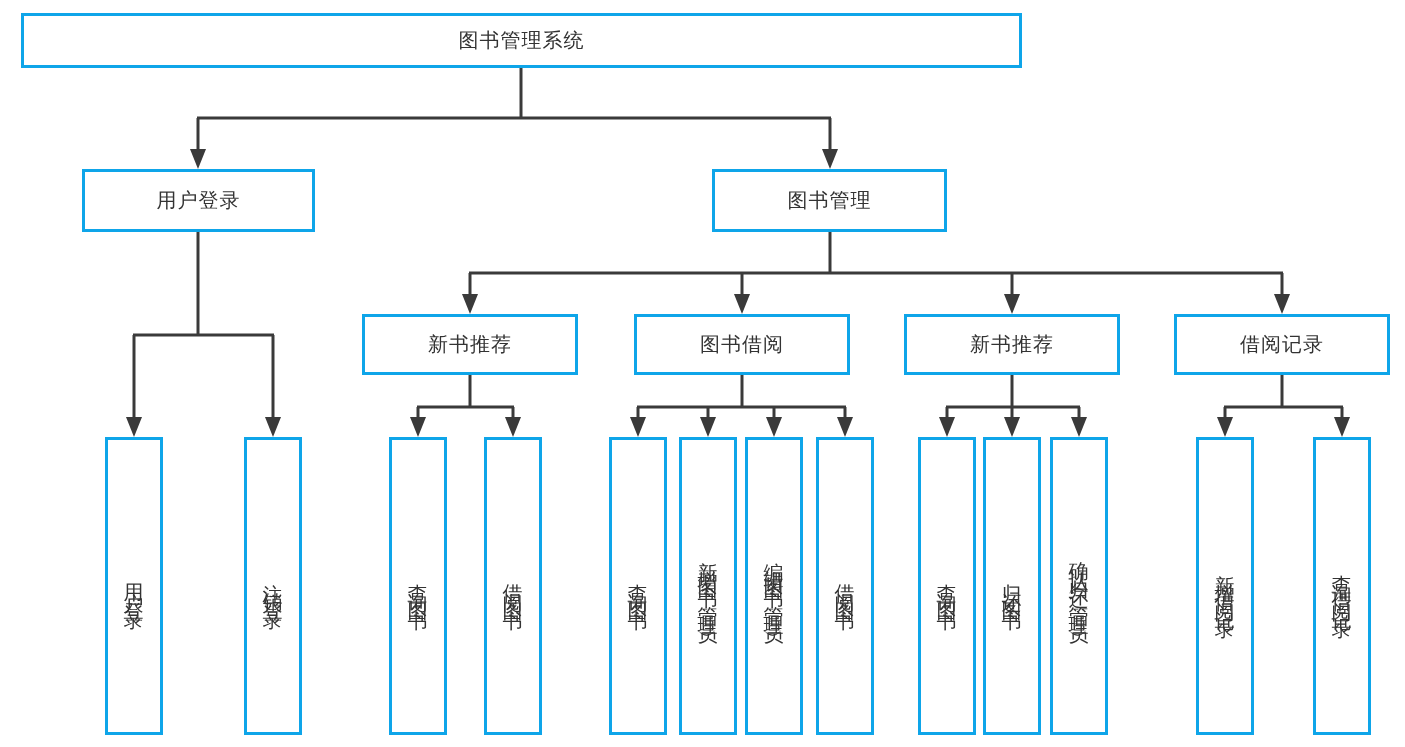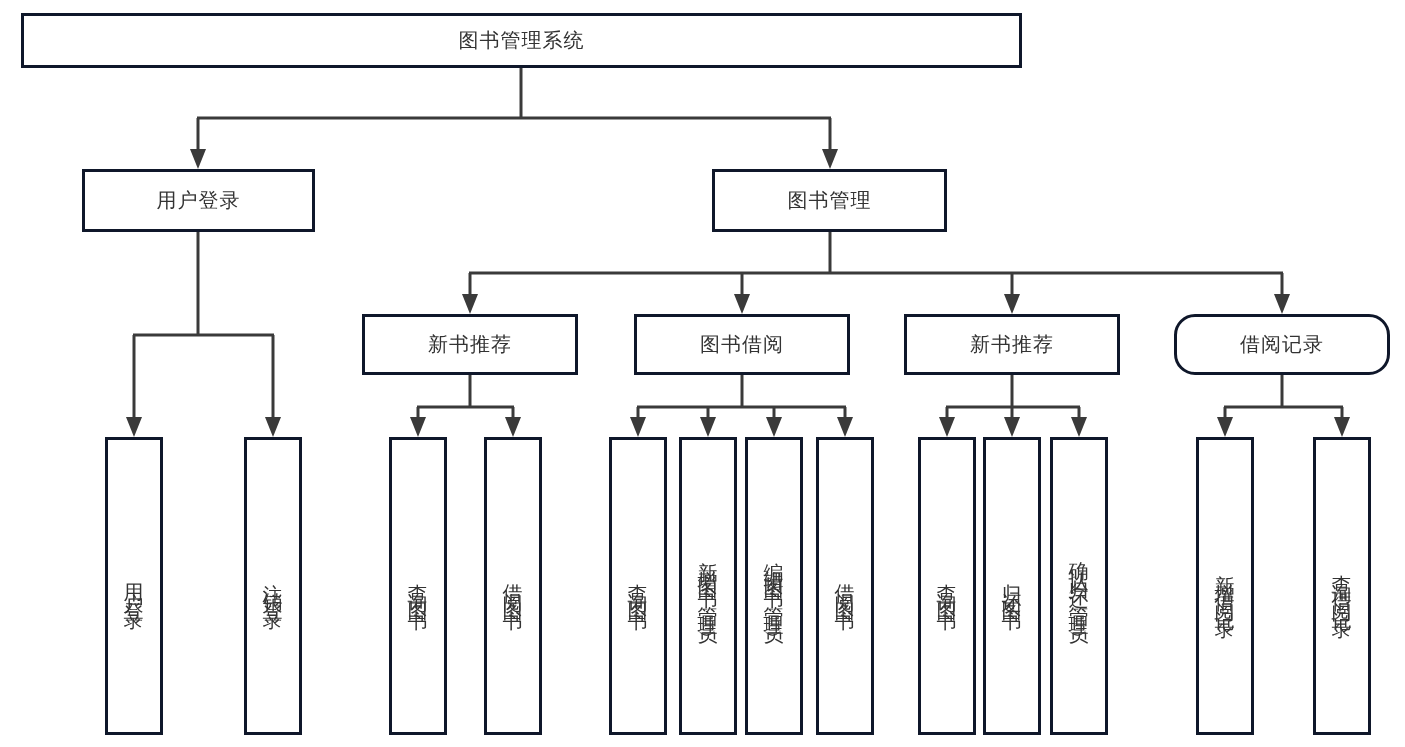--- a/index.html
+++ b/index.html
@@ -17,21 +17,21 @@
   }
   #connectors {
     position: absolute;
     left: 0;
     top: 0;
     pointer-events: none;
   }
   .node {
     position: absolute;
     box-sizing: border-box;
-    border: 3px solid #0f172a;
+    border: 3px solid #0ea5e9;
     background: #ffffff;
     display: flex;
     align-items: center;
     justify-content: center;
     color: #333333;
   }
   .node .label {
     font-size: 20px;
     letter-spacing: 1px;
     white-space: nowrap;
@@ -151,21 +151,21 @@
 
   <div class="node" style="left:362px; top:314px; width:216px; height:61px;">
     <span class="label">新书推荐</span>
   </div>
   <div class="node" style="left:634px; top:314px; width:216px; height:61px;">
     <span class="label">图书借阅</span>
   </div>
   <div class="node" style="left:904px; top:314px; width:216px; height:61px;">
     <span class="label">新书推荐</span>
   </div>
-  <div class="node" style="left:1174px; top:314px; width:216px; height:61px;border-radius:21px;">
+  <div class="node" style="left:1174px; top:314px; width:216px; height:61px;">
     <span class="label">借阅记录</span>
   </div>
 
   <div class="node leaf" style="left:105px; top:437px; width:58px; height:298px;">
     <span class="label">用户登录</span>
   </div>
   <div class="node leaf" style="left:244px; top:437px; width:58px; height:298px;">
     <span class="label">注销登录</span>
   </div>
 

